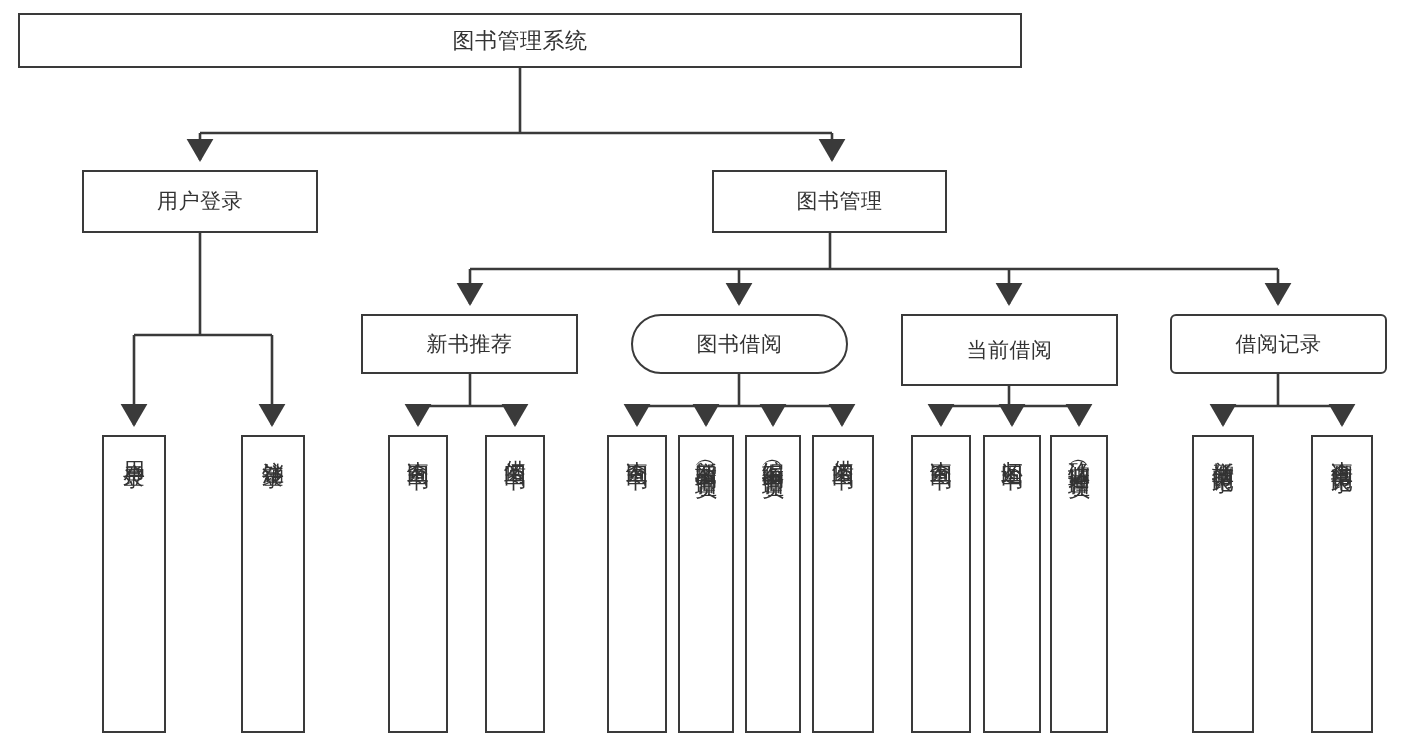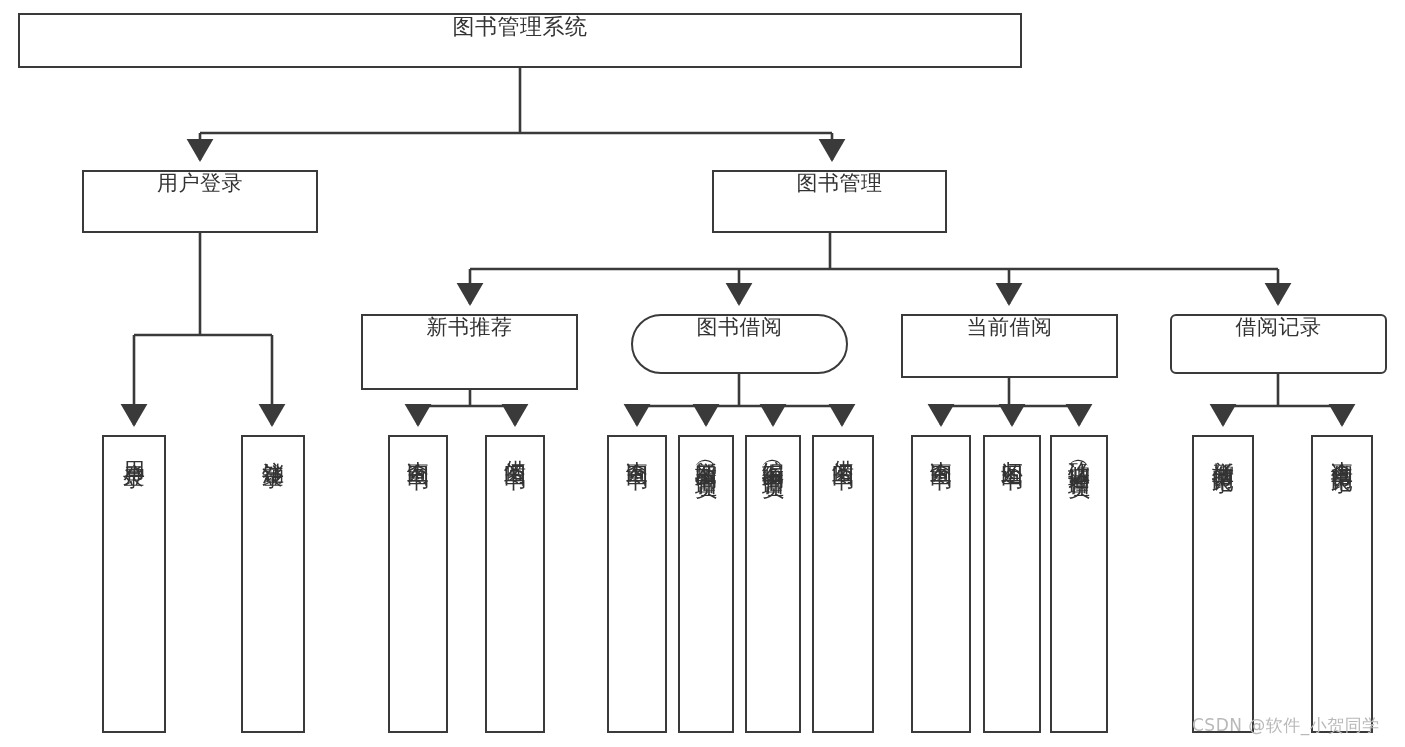--- a/index.html
+++ b/index.html
@@ -24,20 +24,21 @@
     width: 1405px;
     height: 747px;
     pointer-events: none;
   }
   .node {
     position: absolute;
     box-sizing: border-box;
     background: #ffffff;
     border: 2px solid #3a3a3a;
     display: flex;
+    align-items: center;
     justify-content: center;
     color: #333333;
   }
   .node .label {
     display: block;
     text-align: center;
     line-height: 1.08;
     letter-spacing: 0.5px;
   }
   .node.horiz .label {
@@ -124,27 +125,27 @@
   <div id="nodes-layer">
       <div class="node horiz root" style="left: 18px; top: 13px; width: 1004px; height: 55px;">
         <span class="label">图书管理系统</span>
       </div>
       <div class="node horiz" style="left: 82px; top: 170px; width: 236px; height: 63px;">
         <span class="label">用户登录</span>
       </div>
       <div class="node horiz" style="left: 712px; top: 170px; width: 235px; height: 63px; padding-left: 20px;">
         <span class="label">图书管理</span>
       </div>
-      <div class="node horiz" style="left: 361px; top: 314px; width: 217px; height: 76px;">
+      <div class="node horiz" style="left: 361px; top: 314px; width: 217px; height: 60px;">
         <span class="label">新书推荐</span>
       </div>
       <div class="node horiz" style="left: 631px; top: 314px; width: 217px; height: 60px; border-radius: 30px;">
         <span class="label">图书借阅</span>
       </div>
-      <div class="node horiz" style="left: 901px; top: 314px; width: 217px; height: 64px;">
+      <div class="node horiz" style="left: 901px; top: 314px; width: 217px; height: 72px;">
         <span class="label">当前借阅</span>
       </div>
       <div class="node horiz" style="left: 1170px; top: 314px; width: 217px; height: 60px; border-radius: 6px;">
         <span class="label">借阅记录</span>
       </div>
       <div class="node vert" style="left: 102px; top: 435px; width: 64px; height: 298px;">
         <span class="label">用户登录</span>
       </div>
       <div class="node vert" style="left: 241px; top: 435px; width: 64px; height: 298px;">
         <span class="label">注销登录</span>
@@ -177,15 +178,14 @@
         <span class="label">确认归还（管理员）</span>
       </div>
       <div class="node vert" style="left: 1192px; top: 435px; width: 62px; height: 298px;">
         <span class="label">新增借阅记录</span>
       </div>
       <div class="node vert" style="left: 1311px; top: 435px; width: 62px; height: 298px;">
         <span class="label">查询借阅记录</span>
       </div>
     </div>
 
-  <div class="watermark" style="left: 1192px; top: 714px;">CSDN @软件_小贺同学</div>
 
 </div>
 
 </body></html>

